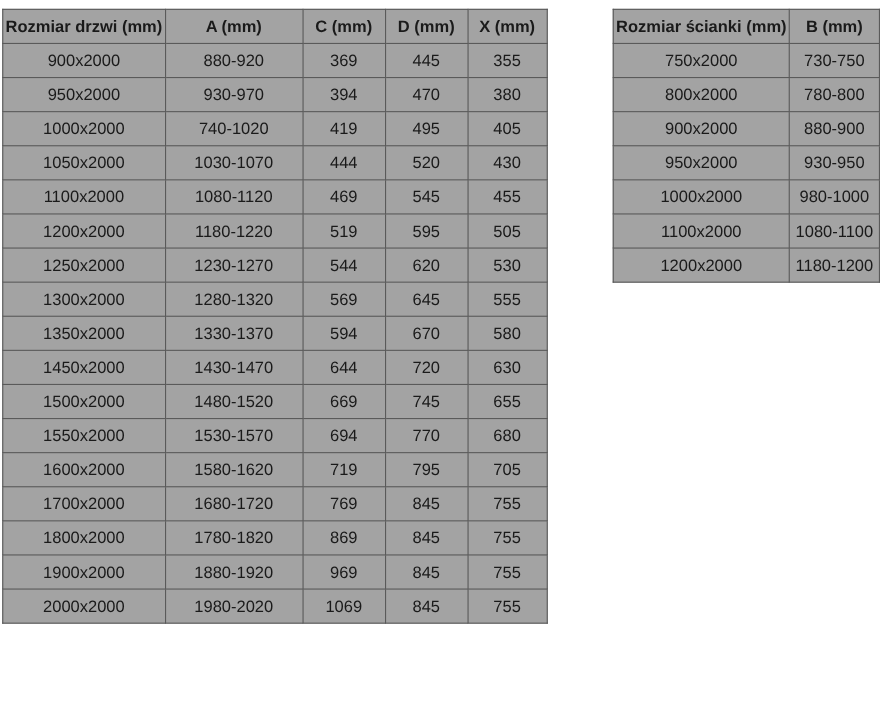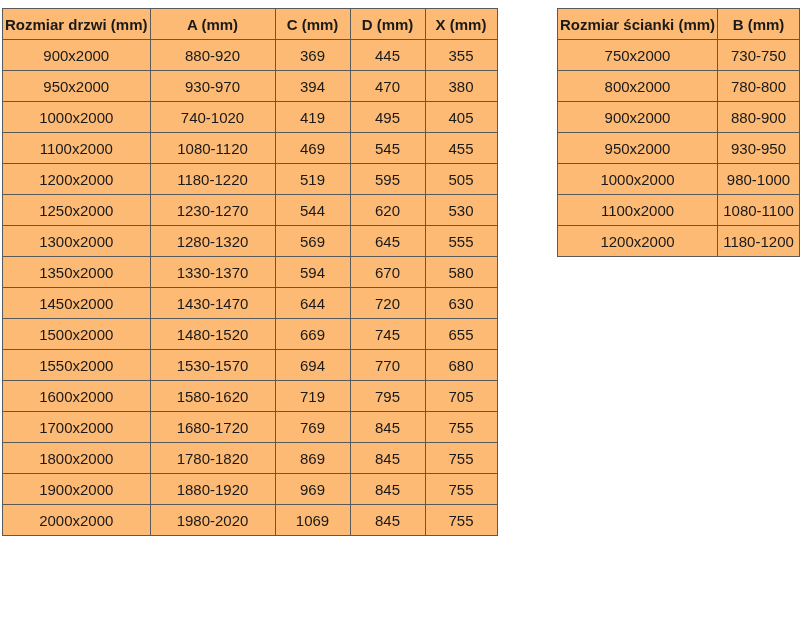--- a/index.html
+++ b/index.html
@@ -11,21 +11,21 @@
     height: 640px;
     background: #ffffff;
     font-family: "Liberation Sans", sans-serif;
     position: relative;
     overflow: hidden;
   }
   table.spec-table {
     border-collapse: collapse;
     position: absolute;
     table-layout: fixed;
-    background: #fdba74;
+    background: #a3a3a3;
   }
   table.spec-table th,
   table.spec-table td {
     border: 1px solid #5a5a5a;
     text-align: center;
     vertical-align: middle;
     font-size: 15px;
     color: #1a1a1a;
     padding: 0 2px;
     height: 30px;
@@ -87,20 +87,27 @@
         <td>380</td>
       </tr>
       <tr>
         <td>1000x2000</td>
         <td>740-1020</td>
         <td>419</td>
         <td>495</td>
         <td>405</td>
       </tr>
       <tr>
+        <td>1050x2000</td>
+        <td>1030-1070</td>
+        <td>444</td>
+        <td>520</td>
+        <td>430</td>
+      </tr>
+      <tr>
         <td>1100x2000</td>
         <td>1080-1120</td>
         <td>469</td>
         <td>545</td>
         <td>455</td>
       </tr>
       <tr>
         <td>1200x2000</td>
         <td>1180-1220</td>
         <td>519</td>

